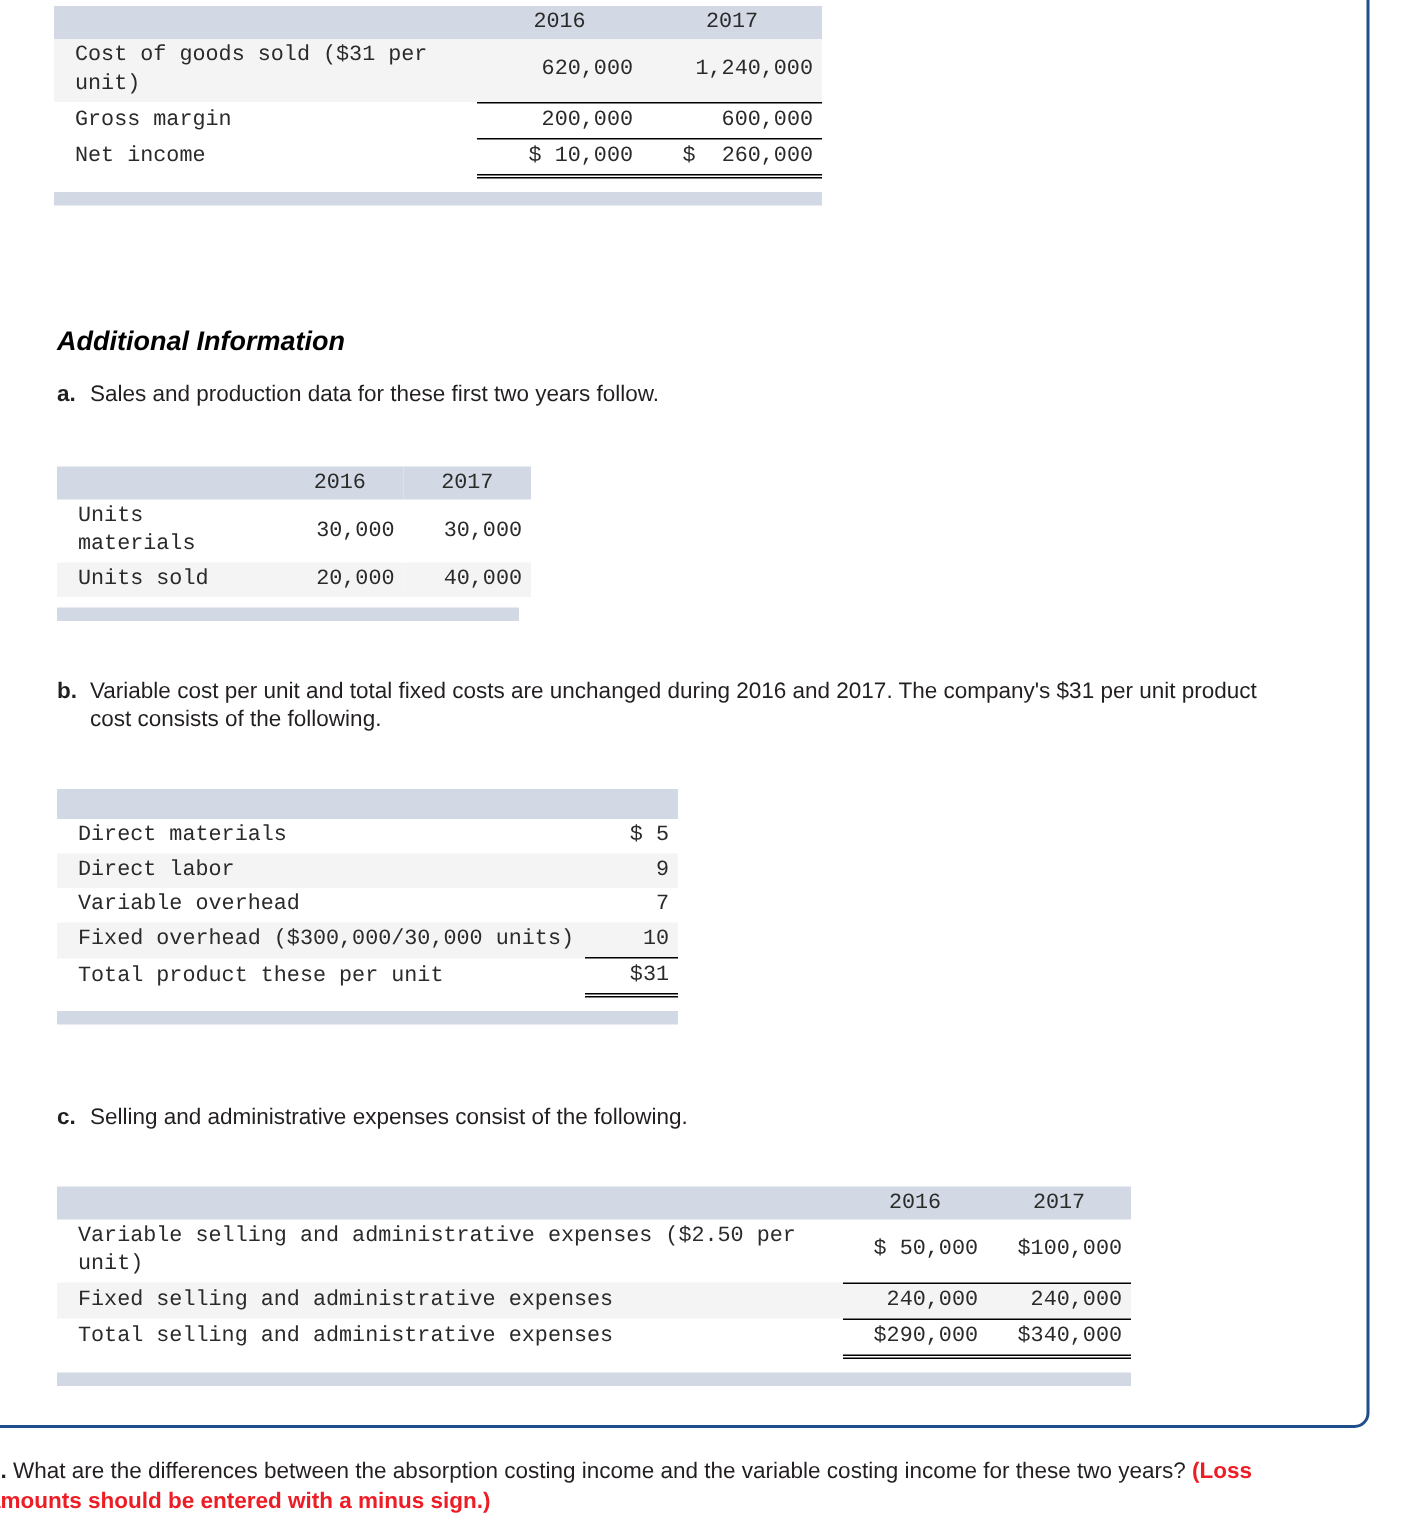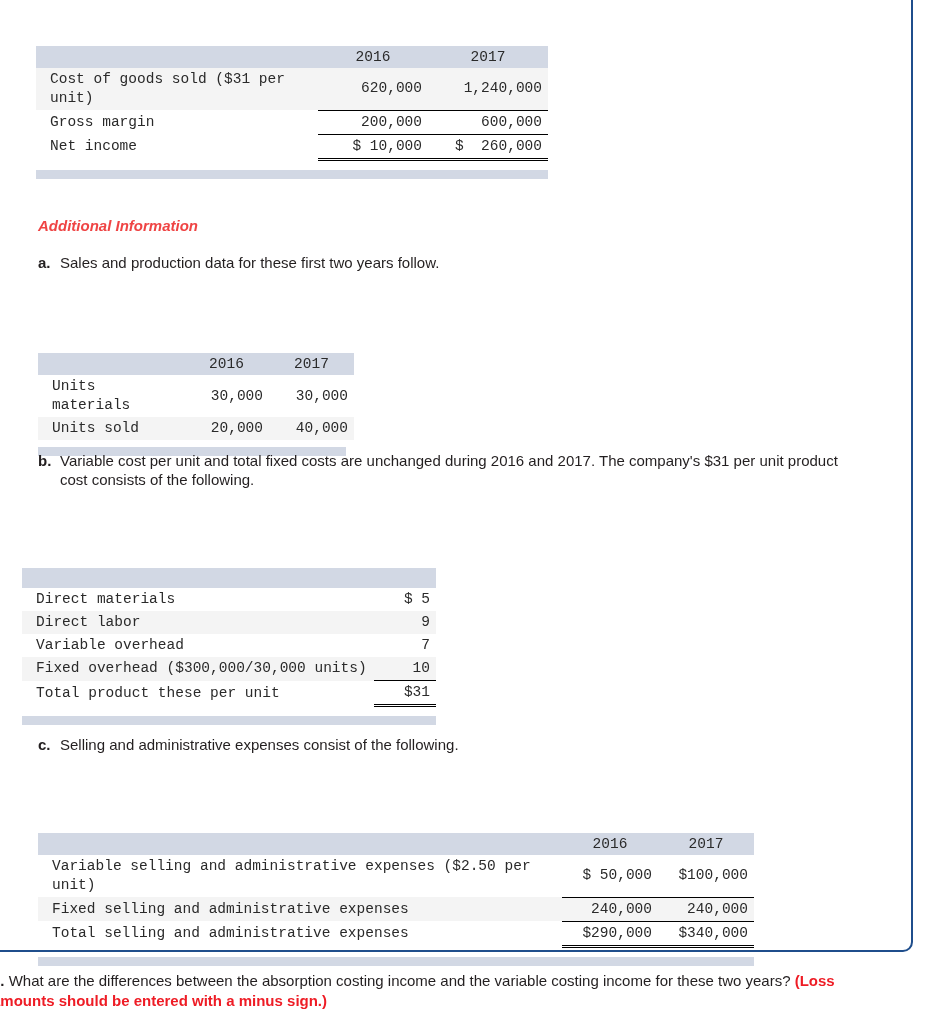--- a/index.html
+++ b/index.html
@@ -38,21 +38,20 @@
   }
 
   
   .acct-table {
     border-collapse: collapse;
     table-layout: fixed;
     font-family: "Liberation Mono", monospace;
     font-size: 14.5px;
     color: #2a2a2a;
     background: #ffffff;
-    margin-top: 42px;
   }
   .acct-table .hdr-row > * {
     background: #d2d8e4;
     height: 20px;
     font-size: 14.5px;
     text-align: center;
     vertical-align: middle;
     padding: 1px 6px;
     font-weight: normal;
     color: #2a2a2a;
@@ -75,22 +74,22 @@
     background: #d2d8e4;
     height: 9px;
   }
   .blank-bar-row > td { background: #d2d8e4; height: 20px; padding: 0; }
 
   
   .section-title {
     font-family: "Liberation Sans", sans-serif;
     font-weight: bold;
     font-style: italic;
-    font-size: 15px;
-    color: #ef4444;
+    font-size: 18px;
+    color: #000000;
   }
   .list-item {
     display: flex;
     font-family: "Liberation Sans", sans-serif;
     font-size: 15px;
     line-height: 19px;
     color: #231f20;
   }
   .list-item .marker {
     font-weight: bold;
@@ -186,21 +185,21 @@
     </tbody>
       </table>
     <div class="foot-bar" style="width:308px; margin-top:7px;"></div>
   </div>
 
   <div class="list-item" style="position:absolute; left:38px; top:451px; width:828px;">
     <span class="marker">b.</span>
     <span class="body">Variable cost per unit and total fixed costs are unchanged during 2016 and 2017. The company's $31 per unit product cost consists of the following.</span>
   </div>
 
-  <div style="position:absolute; left:22px; top:526px; width:414px;">
+  <div style="position:absolute; left:38px; top:526px; width:414px;">
     <table class="acct-table" style="width:414px;">
       <colgroup>
           <col style="width:352px">
           <col style="width:62px">
         </colgroup>
       <tbody>
           <tr class="blank-bar-row">
         <td></td>
             <td></td>
       </tr>

